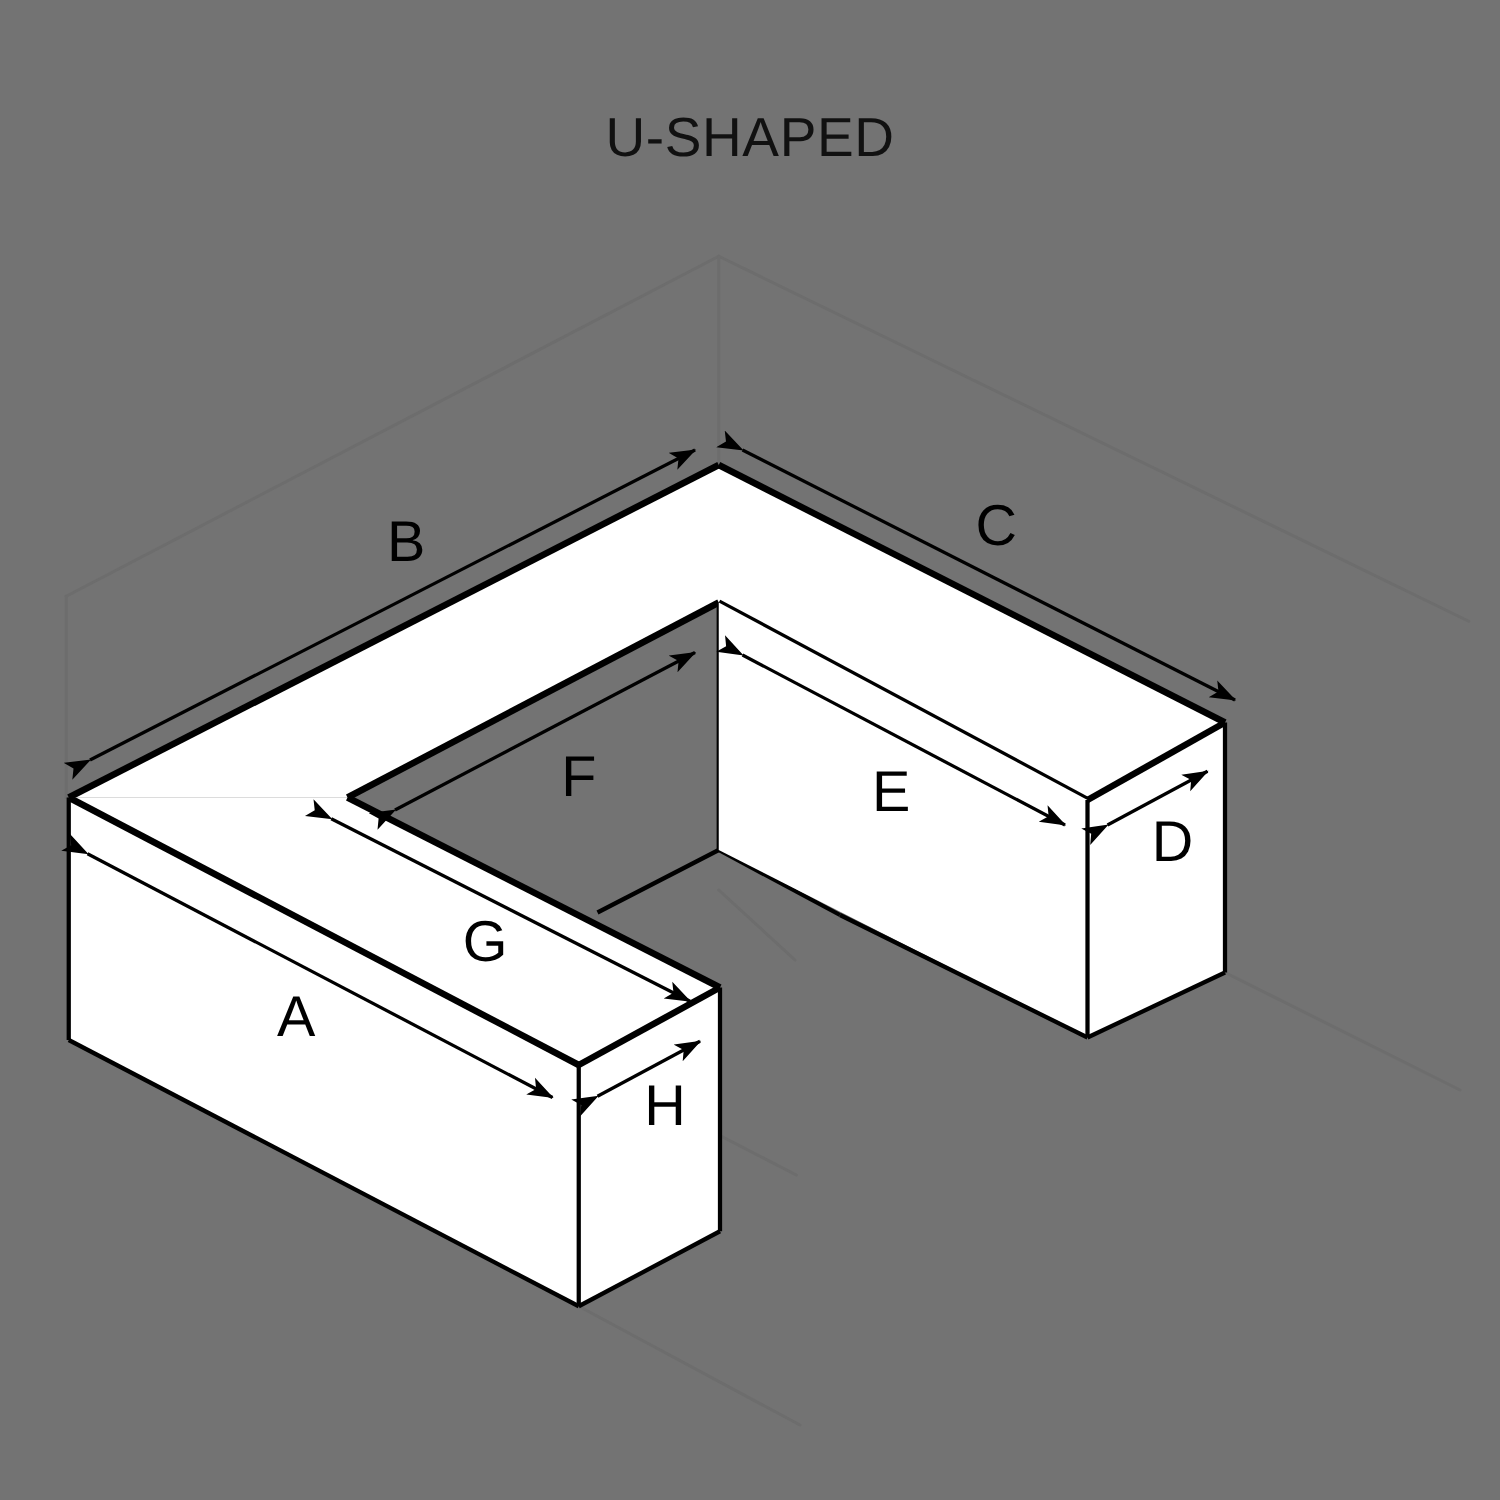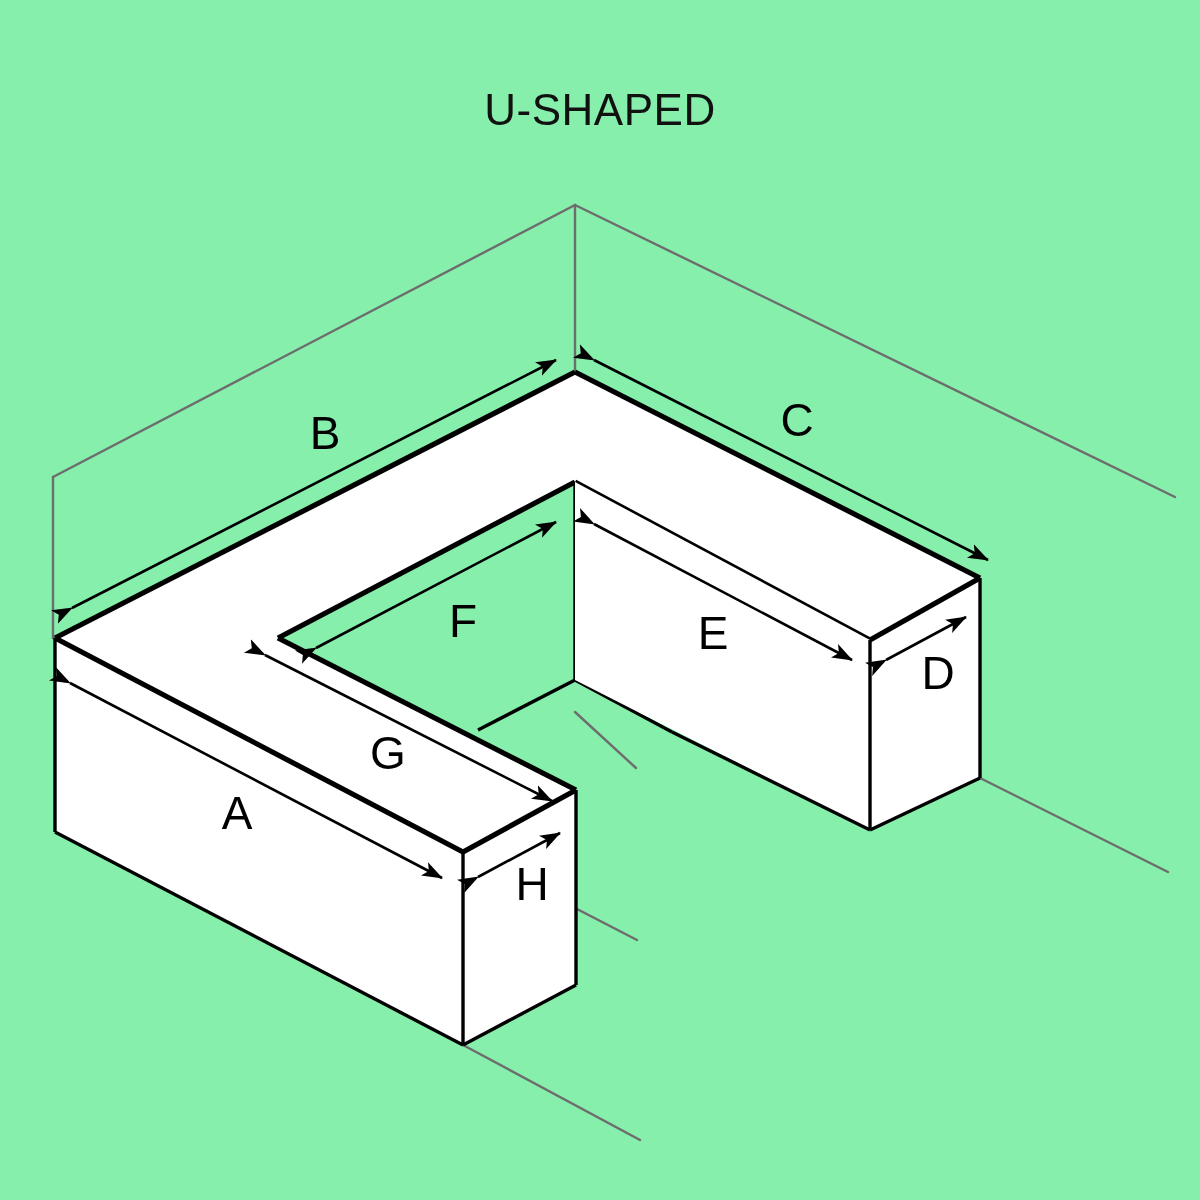--- a/index.html
+++ b/index.html
@@ -10,21 +10,21 @@
   body {
     width: 1200px;
     height: 1200px;
     font-family: "Liberation Sans", sans-serif;
     overflow: hidden;
   }
   #diagram-root {
     position: relative;
     width: 1200px;
     height: 1200px;
-    background: #86efac;
+    background: #737373;
   }
   svg#scene {
     display: block;
     width: 1200px;
     height: 1200px;
   }
   .wall-line {
     fill: none;
     stroke: #6d6d6d;
     stroke-width: 2.4;

